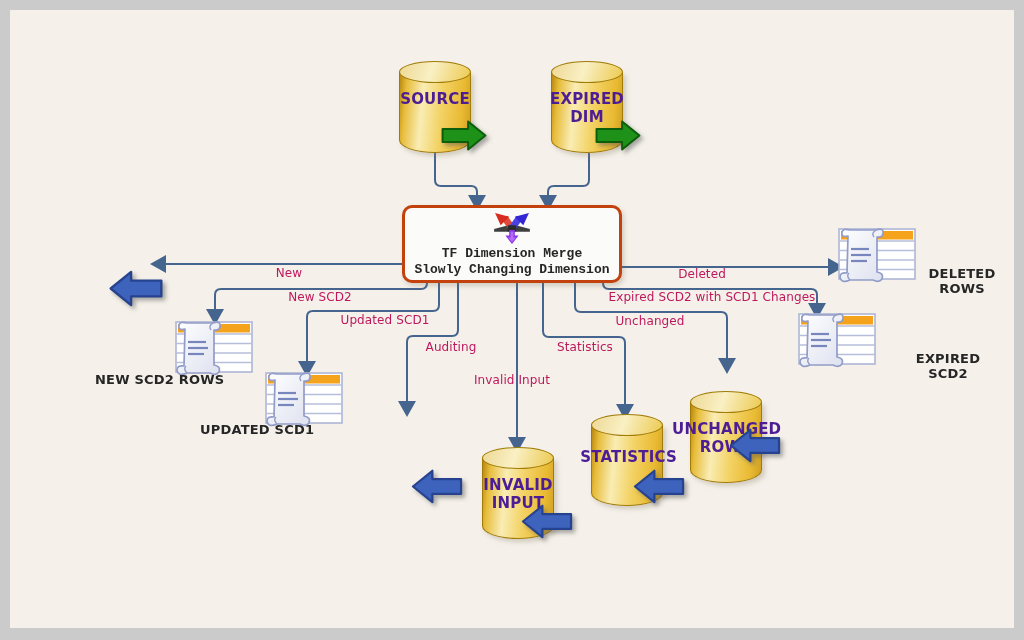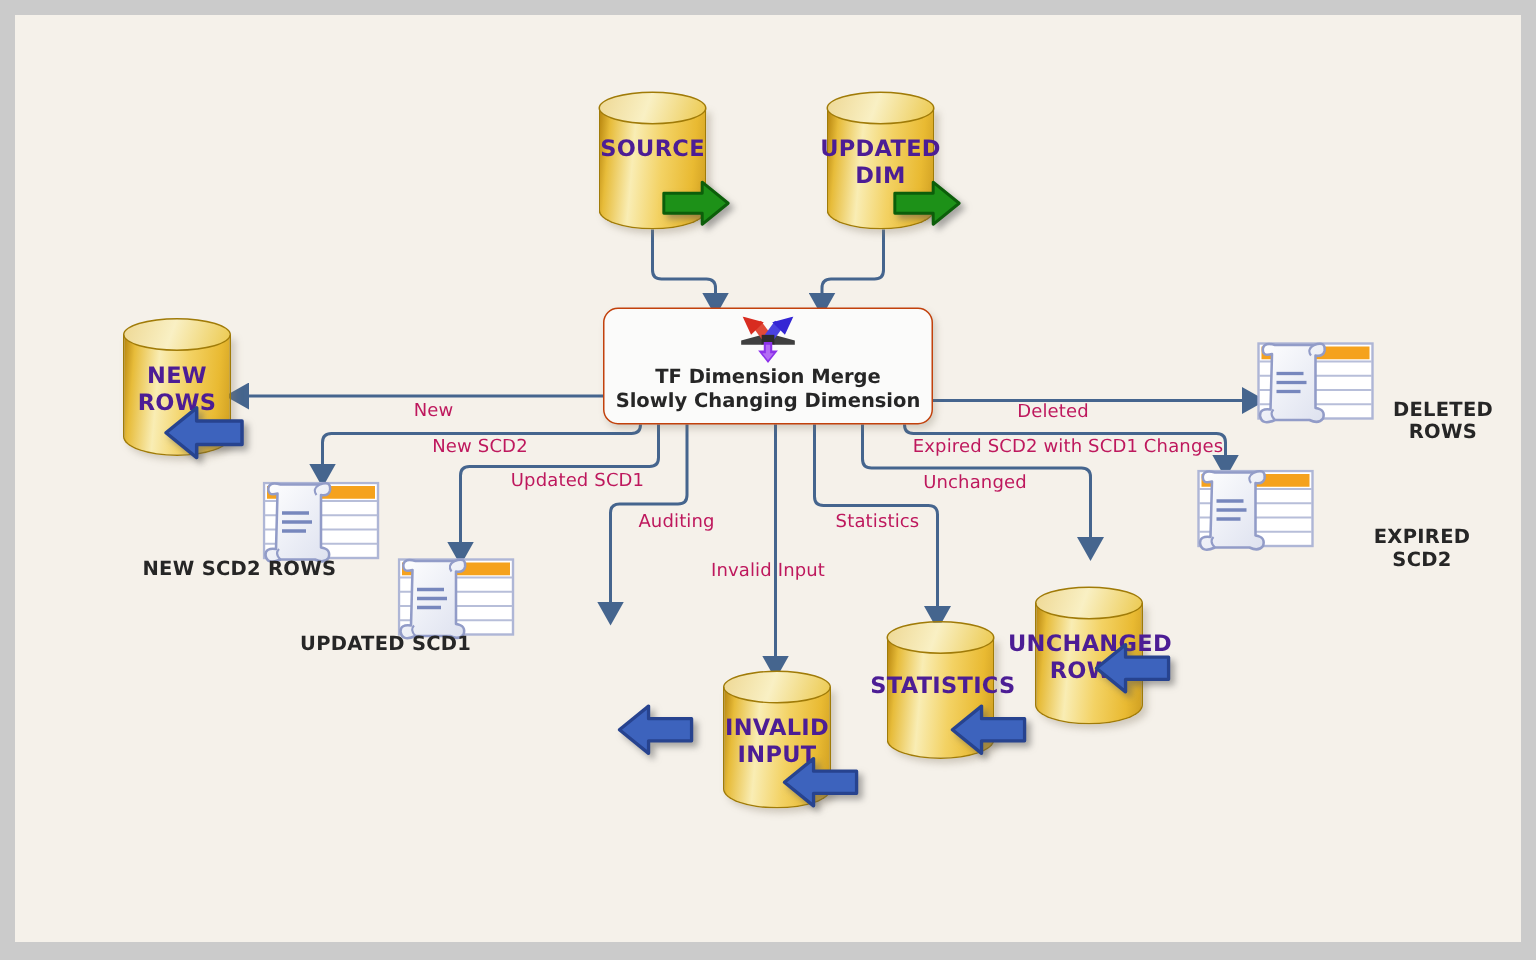--- a/index.html
+++ b/index.html
@@ -33,23 +33,23 @@
   .tblicon { position:absolute; width:92px; height:80px; z-index:3; }
   .node-label { position:absolute; z-index:3; font-weight:bold; font-size:13px; line-height:1.15;
      color:#262626; letter-spacing:.2px; white-space:pre-line; }
   .center { text-align:center; }
 
   
   .bigarrow { position:absolute; z-index:4; filter:drop-shadow(3px 3px 2px rgba(90,90,90,.5)); }
 
   
   .step { position:absolute; left:402px; top:205px; width:220px; height:78px; z-index:3;
-     background:#fbfbfa; border:1px solid #c2410c; border-radius:10px;
+     background:#fbfbfa; border:3px solid #c2410c; border-radius:10px;
      box-shadow:2px 3px 5px rgba(120,110,90,.28);
-     display:flex; flex-direction:column; align-items:center; padding-top:5px; }
+     display:flex; flex-direction:column; align-items:center; padding-top:5px;font-family:Liberation Mono, monospace; }
   .step .title { font-weight:bold; font-size:13px; line-height:1.2; color:#262626;
      text-align:center; white-space:pre-line; margin-top:1px; }
 </style>
 </head>
 <body>
 
 <div class="stage">
 
   <svg width="0" height="0" style="position:absolute">
     <defs>
@@ -127,28 +127,22 @@
   </div>
 
   <div class="cyl" style="left:399px; top:61px;">
     <div class="body"></div>
     <div class="top"></div>
     <div class="label">SOURCE</div>
   </div>
   <div class="cyl" style="left:551px; top:61px;">
     <div class="body"></div>
     <div class="top"></div>
-    <div class="label">UPDATED
+    <div class="label">EXPIRED
 DIM</div>
-  </div>
-  <div class="cyl" style="left:82px; top:212px;">
-    <div class="body"></div>
-    <div class="top"></div>
-    <div class="label">NEW
-ROWS</div>
   </div>
   <div class="cyl" style="left:482px; top:447px;">
     <div class="body"></div>
     <div class="top"></div>
     <div class="label">INVALID
 INPUT</div>
   </div>
   <div class="cyl" style="left:591px; top:414px;">
     <div class="body"></div>
     <div class="top"></div>

